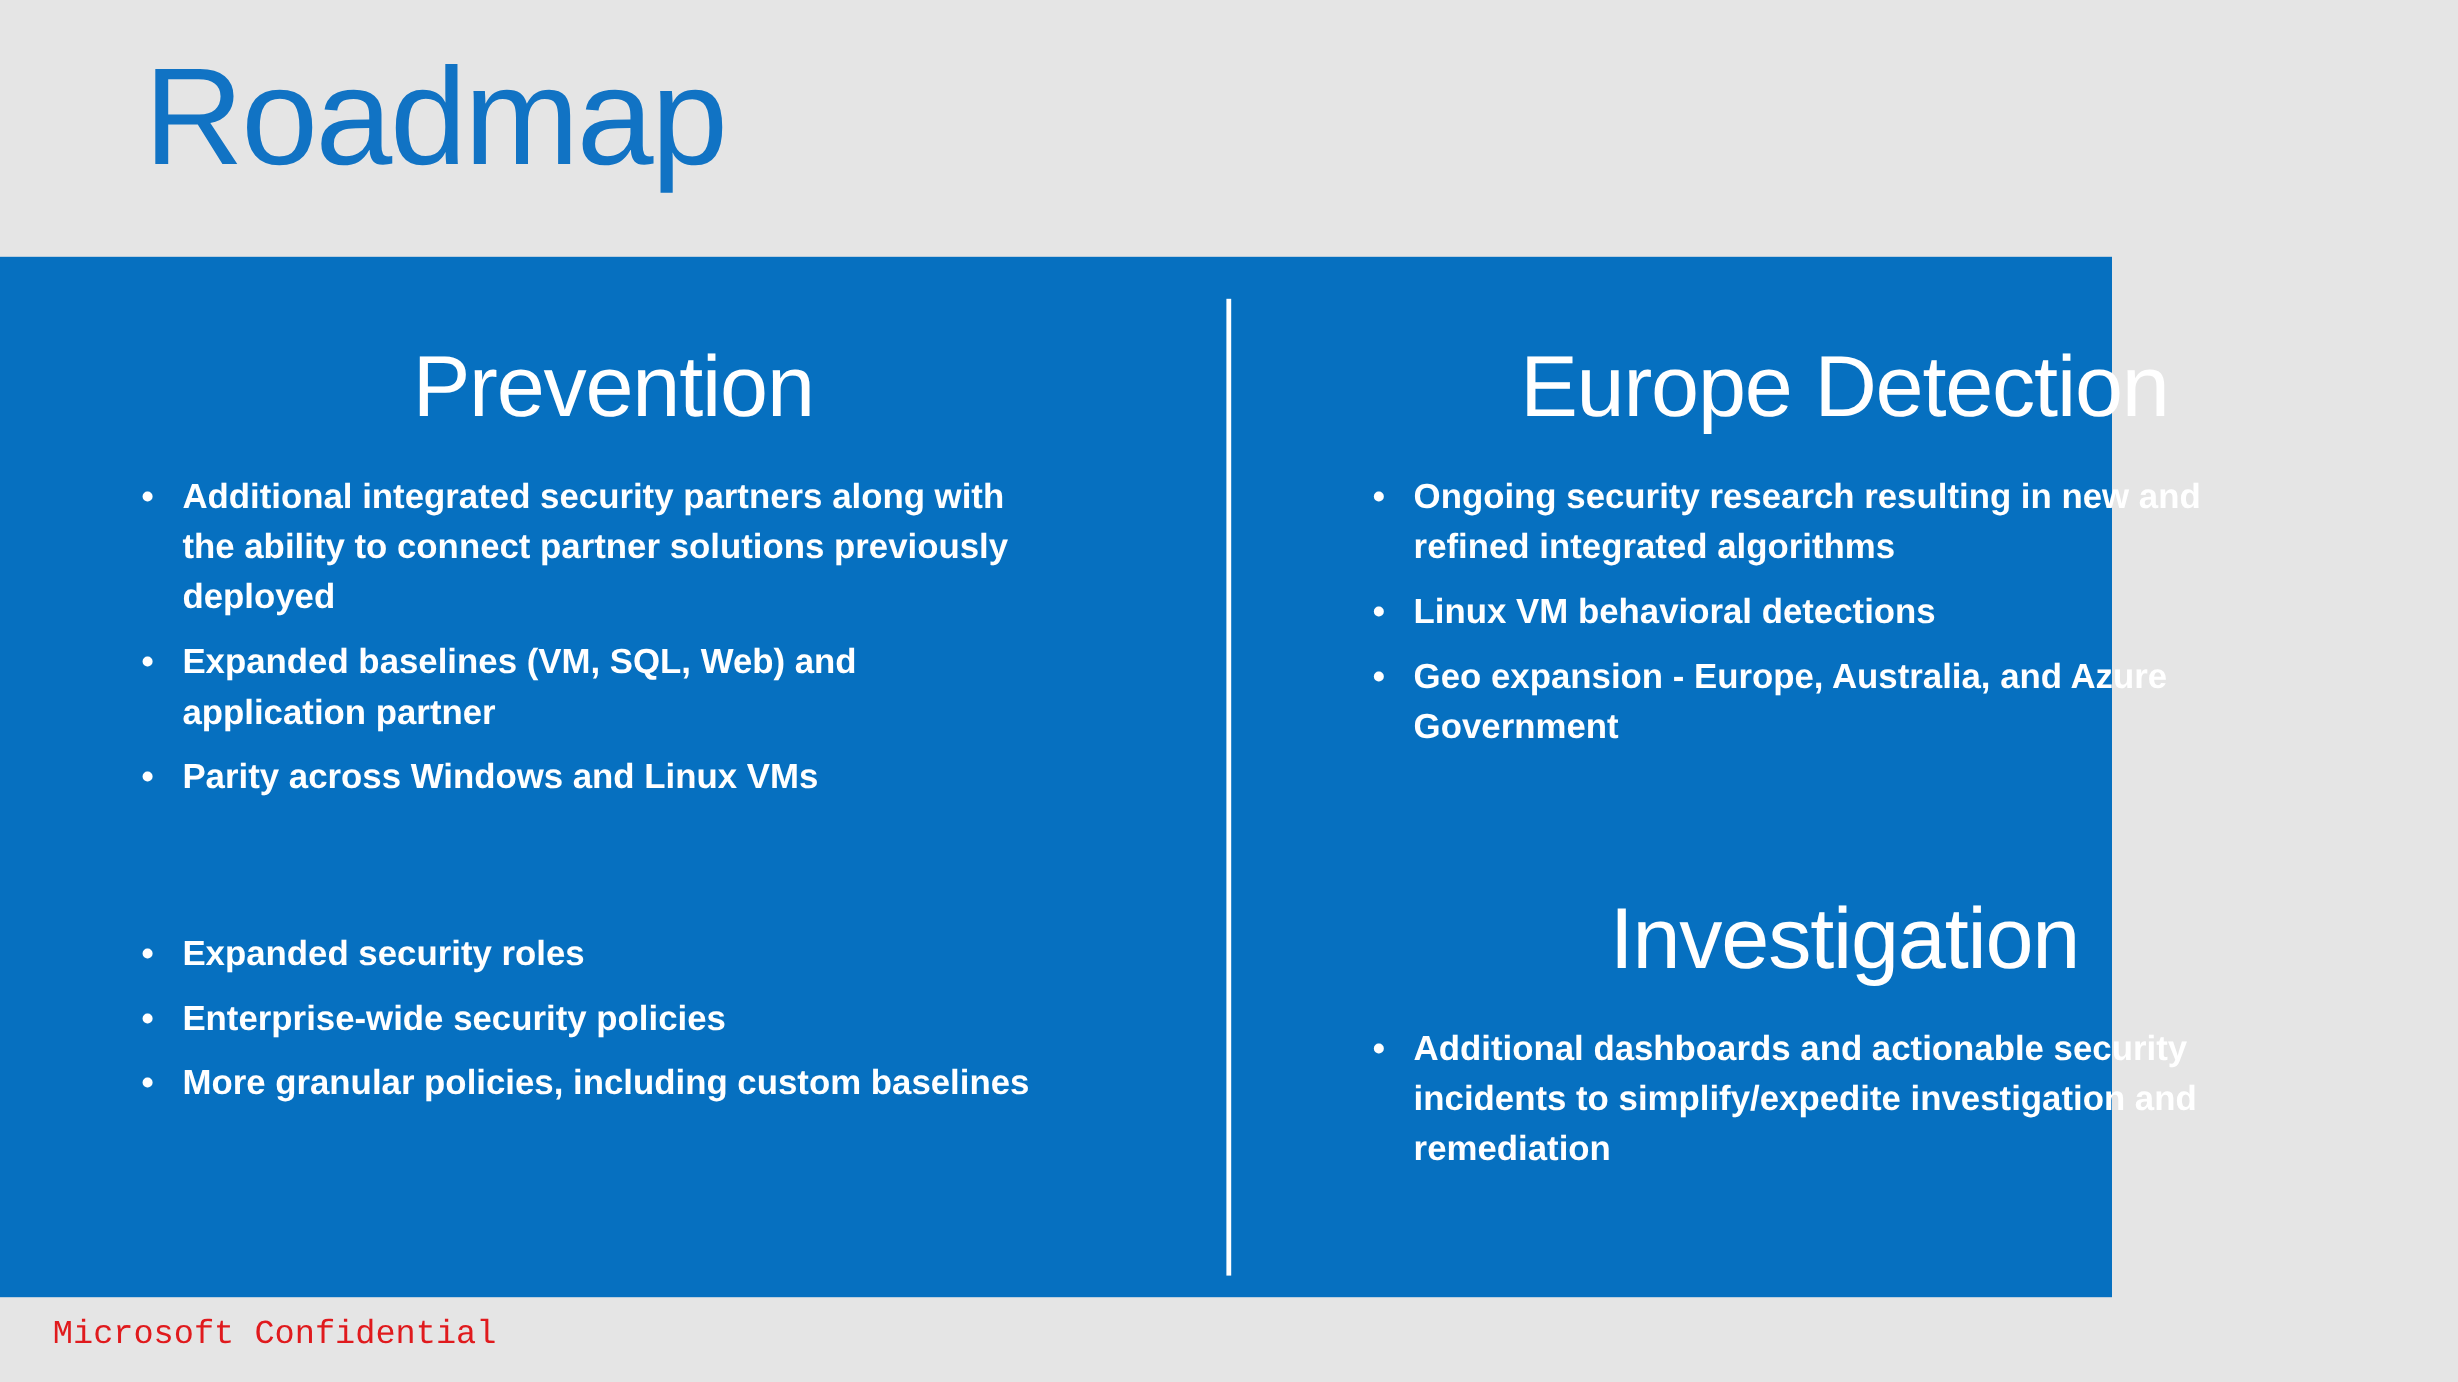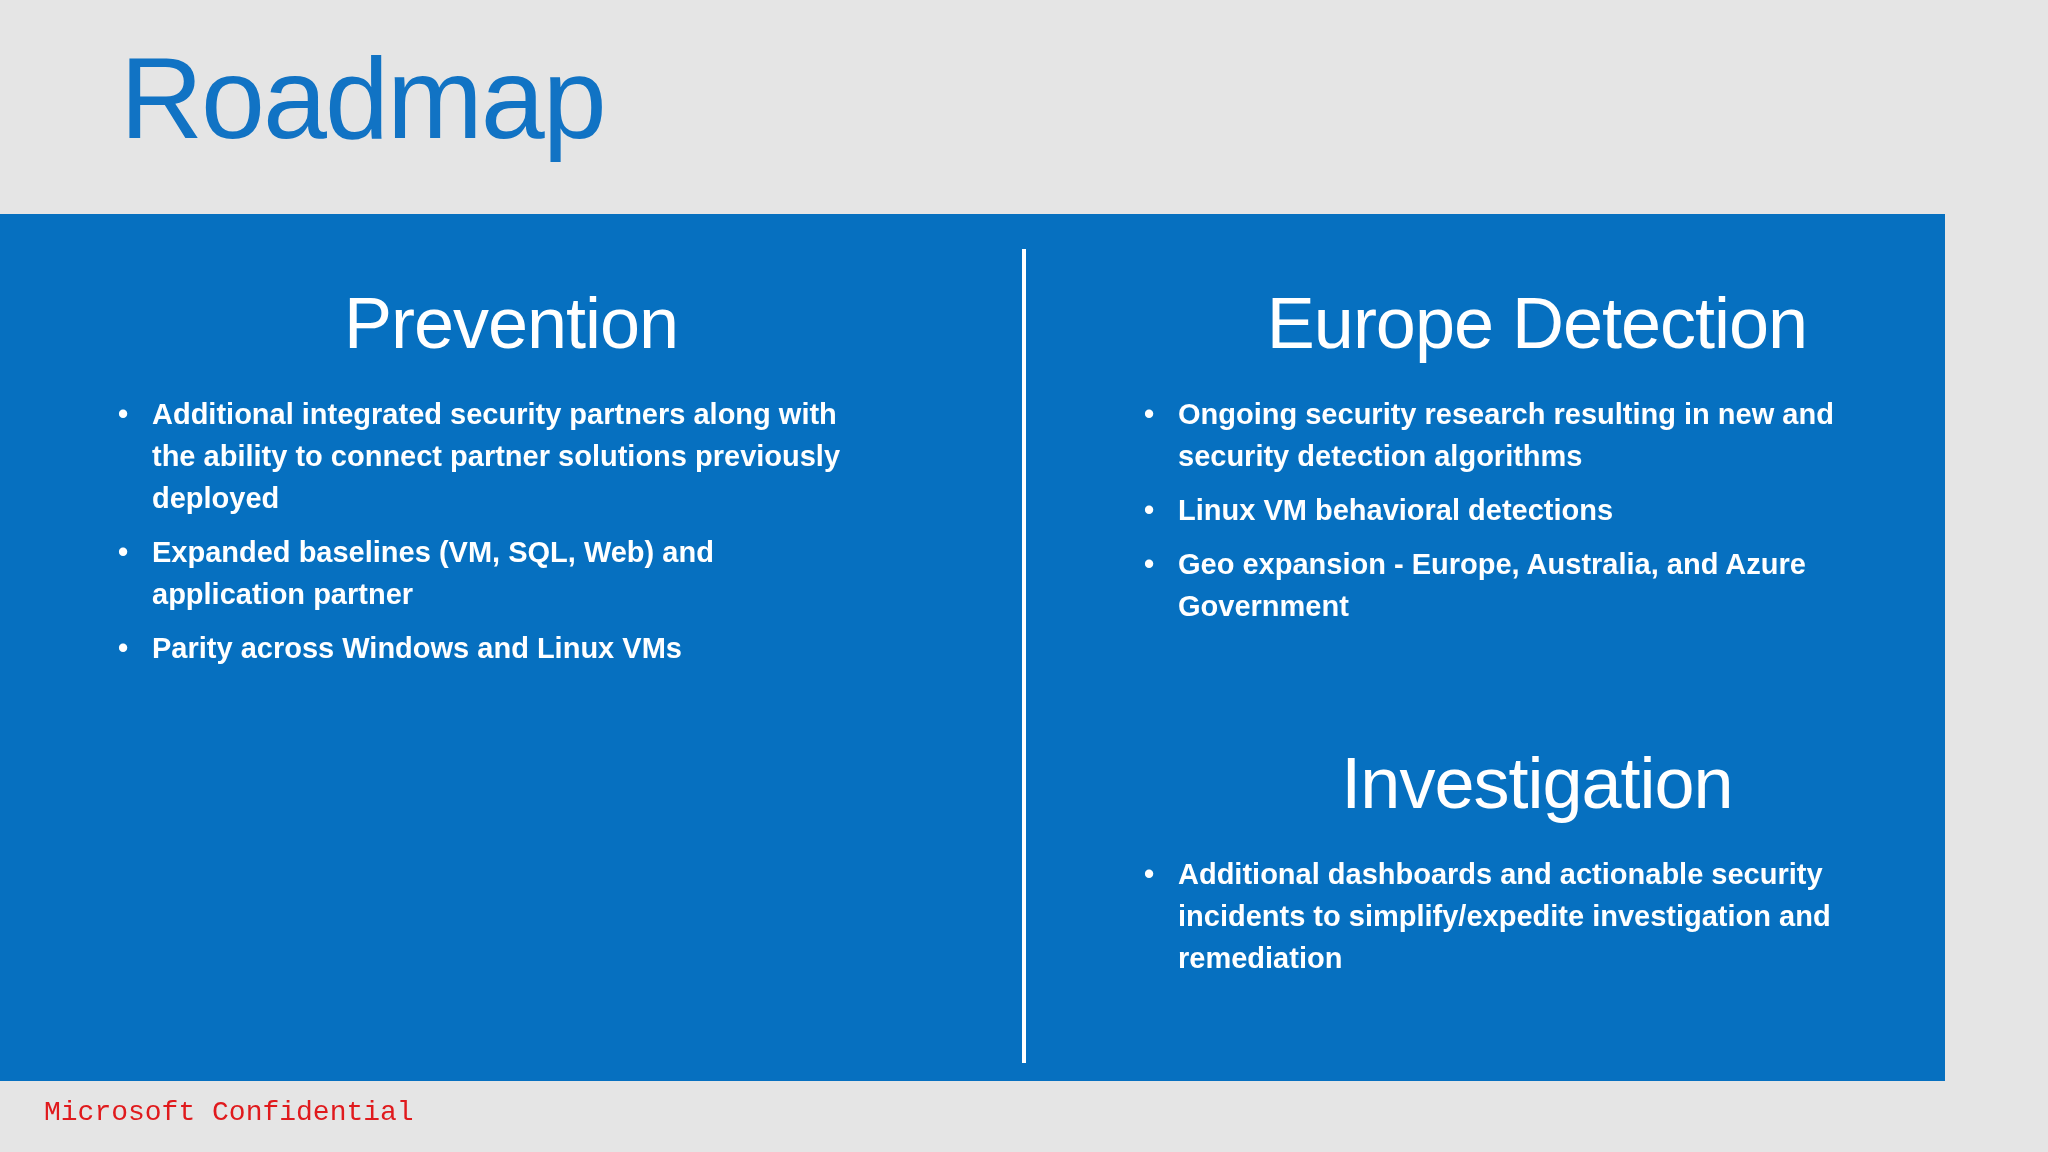--- a/index.html
+++ b/index.html
@@ -24,21 +24,21 @@
     font-size: 115px;
     font-weight: 300;
     letter-spacing: -2px;
     line-height: 1.05;
     color: #1173c4;
   }
   .panel {
     position: absolute;
     left: 0;
     top: 214px;
-    width: 1945px;
+    width: 1760px;
     height: 867px;
     background: #0670c0;
   }
   .divider {
     position: absolute;
     left: 1022px;
     top: 35px;
     width: 4px;
     height: 814px;
     background: #ffffff;
@@ -113,31 +113,36 @@
           <li>Additional integrated security partners along with
 the ability to connect partner solutions previously
 deployed</li>
           <li>Expanded baselines (VM, SQL, Web) and
 application partner</li>
           <li>Parity across Windows and Linux VMs</li>
         </ul>
       </div>
 
       <div class="section second">
+        <ul class="bullet-list">
+          <li>Expanded security roles</li>
+          <li>Enterprise-wide security policies</li>
+          <li>More granular policies, including custom baselines</li>
+        </ul>
       </div>
 
     </div>
 
     <div class="column right">
 
       <div class="section first">
         <h2 class="section-heading">Europe Detection</h2>
         <ul class="bullet-list">
           <li>Ongoing security research resulting in new and
-security detection algorithms</li>
+refined integrated algorithms</li>
           <li>Linux VM behavioral detections</li>
           <li>Geo expansion - Europe, Australia, and Azure
 Government</li>
         </ul>
       </div>
 
       <div class="section second">
         <h2 class="section-heading">Investigation</h2>
         <ul class="bullet-list">
           <li>Additional dashboards and actionable security

